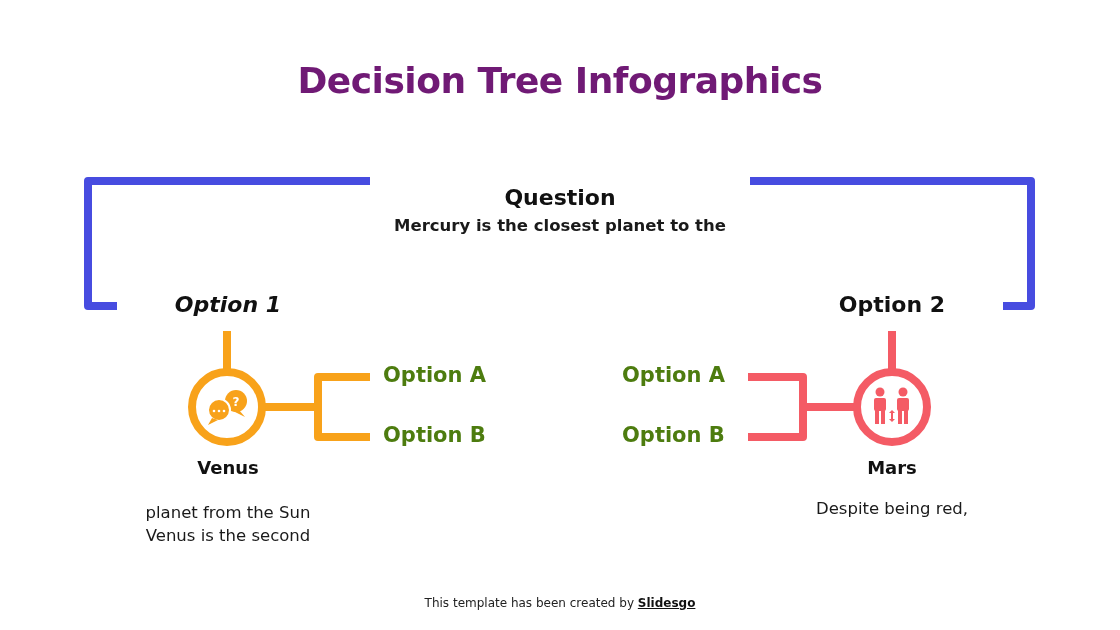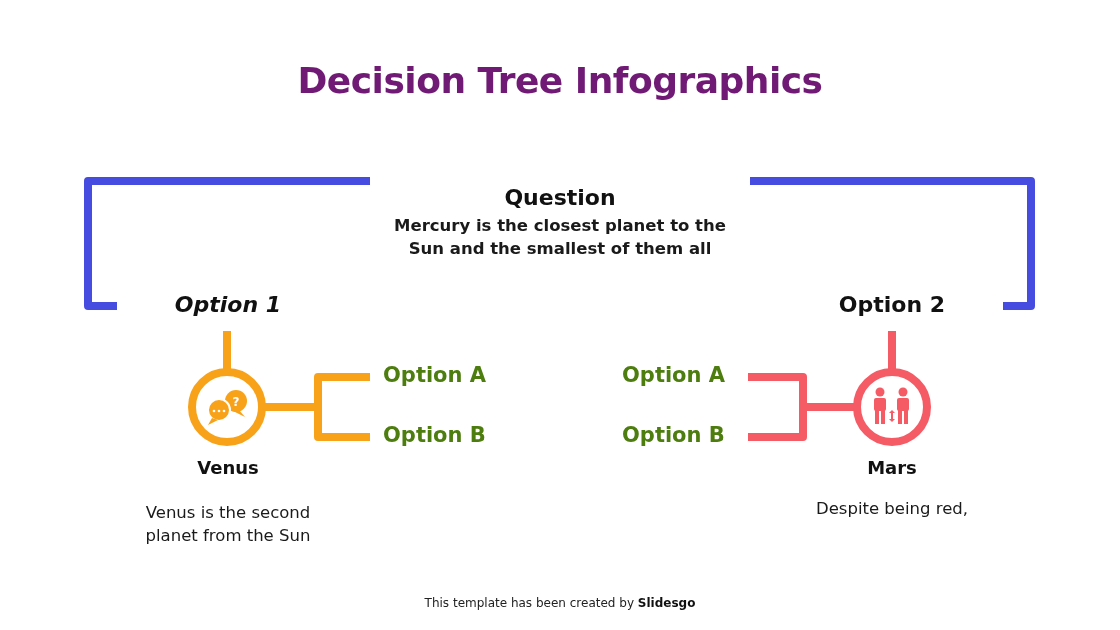--- a/index.html
+++ b/index.html
@@ -7,21 +7,21 @@
          font-family:"DejaVu Sans", "Liberation Sans", sans-serif; color:#111; }
   .abs { position:absolute; }
   .title { left:0; width:1120px; top:60px; text-align:center; font-size:36px; font-weight:bold; letter-spacing:-0.5px; color:#701a75; }
   .q-title { left:410px; width:300px; top:167px; text-align:center; font-size:22px; font-weight:bold; color:#111;margin-top:18px; }
   .q-desc { left:370px; width:380px; top:214px; text-align:center; font-size:16.5px; line-height:23px; color:#1a1a1a;font-weight:bold; }
   .opt-head { font-size:22px; font-weight:bold; text-align:center; width:200px; color:#111; }
   .branch-label { font-size:21px; font-weight:bold; color:#4d7c0f; white-space:nowrap; }
   .planet-name { font-size:18px; font-weight:bold; text-align:center; width:200px; color:#111; }
   .planet-desc { font-size:16.5px; line-height:23px; text-align:center; width:240px; color:#1a1a1a; }
   .footer { left:0; width:1120px; top:596px; text-align:center; font-size:12px; color:#222; }
-  .footer b { font-weight:bold; color:#111;margin-top:20px; }
+  .footer b { text-decoration:underline; font-weight:bold; color:#111;margin-top:20px; }
   svg.lines { position:absolute; left:0; top:0; }
 </style>
 </head>
 <body>
 
 <svg class="lines" width="1120" height="630" viewBox="0 0 1120 630">
 
   <g fill="none" stroke="#474ce0" stroke-width="8" stroke-linejoin="round">
     <polyline points="370,181 88,181 88,306 117,306"></polyline>
   </g>
@@ -69,30 +69,29 @@
     <path d="M889,419 L892,422 L895,419 Z"></path>
     <rect x="891" y="416" width="2" height="3"></rect>
   </g>
 </svg>
 
 <div class="abs title">Decision Tree Infographics</div>
 
 <div class="abs q-title">Question</div>
 <div class="abs q-desc">
   <div>Mercury is the closest planet to the</div>
-  <div>Sun and the smallest of them all</div>
 </div>
 
 <div class="abs opt-head" style="left:128px; top:292px;font-style:italic;">Option 1</div>
 <div class="abs branch-label" style="left:383px; top:363px;">Option A</div>
 <div class="abs branch-label" style="left:383px; top:423px;">Option B</div>
 <div class="abs planet-name" style="left:128px; top:457px;">Venus</div>
 <div class="abs planet-desc" style="left:108px; top:501px;">
+  <div>planet from the Sun</div>
   <div>Venus is the second</div>
-  <div>planet from the Sun</div>
 </div>
 
 <div class="abs opt-head" style="left:792px; top:292px;">Option 2</div>
 <div class="abs branch-label" style="left:622px; top:363px;">Option A</div>
 <div class="abs branch-label" style="left:622px; top:423px;">Option B</div>
 <div class="abs planet-name" style="left:792px; top:457px;">Mars</div>
 <div class="abs planet-desc" style="left:772px; top:497px;">
   <div>Despite being red,</div>
 </div>
 

